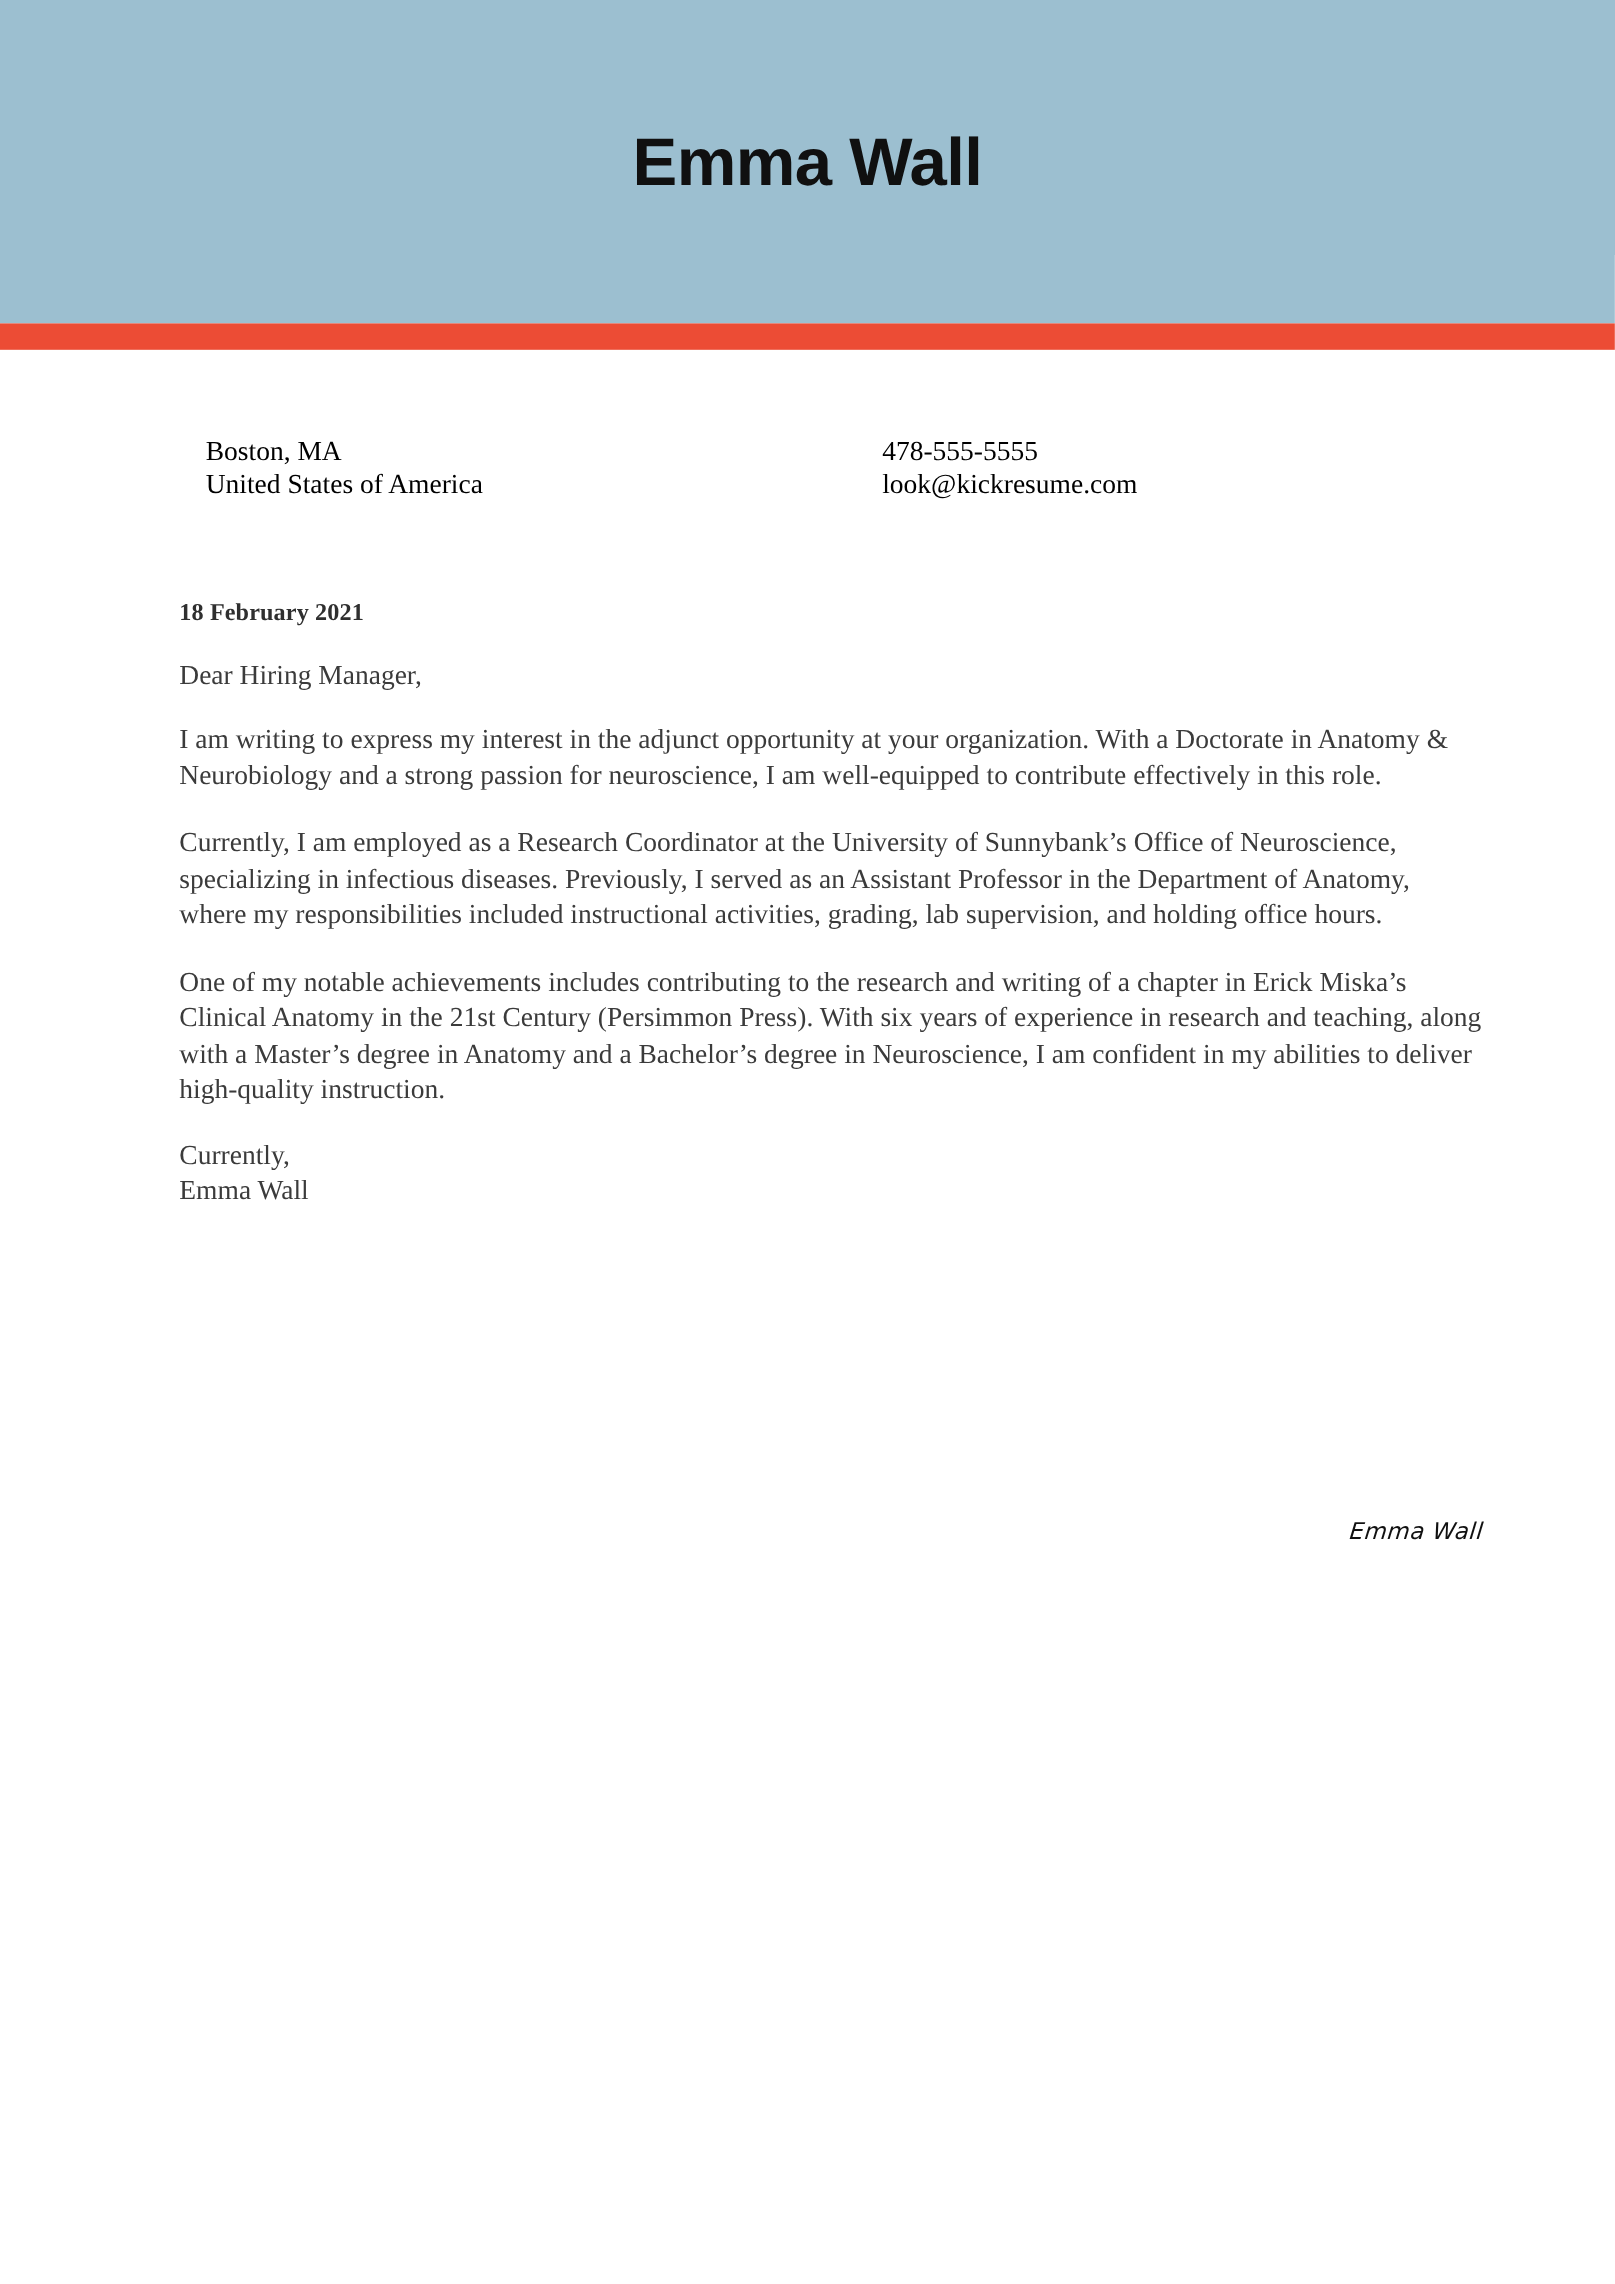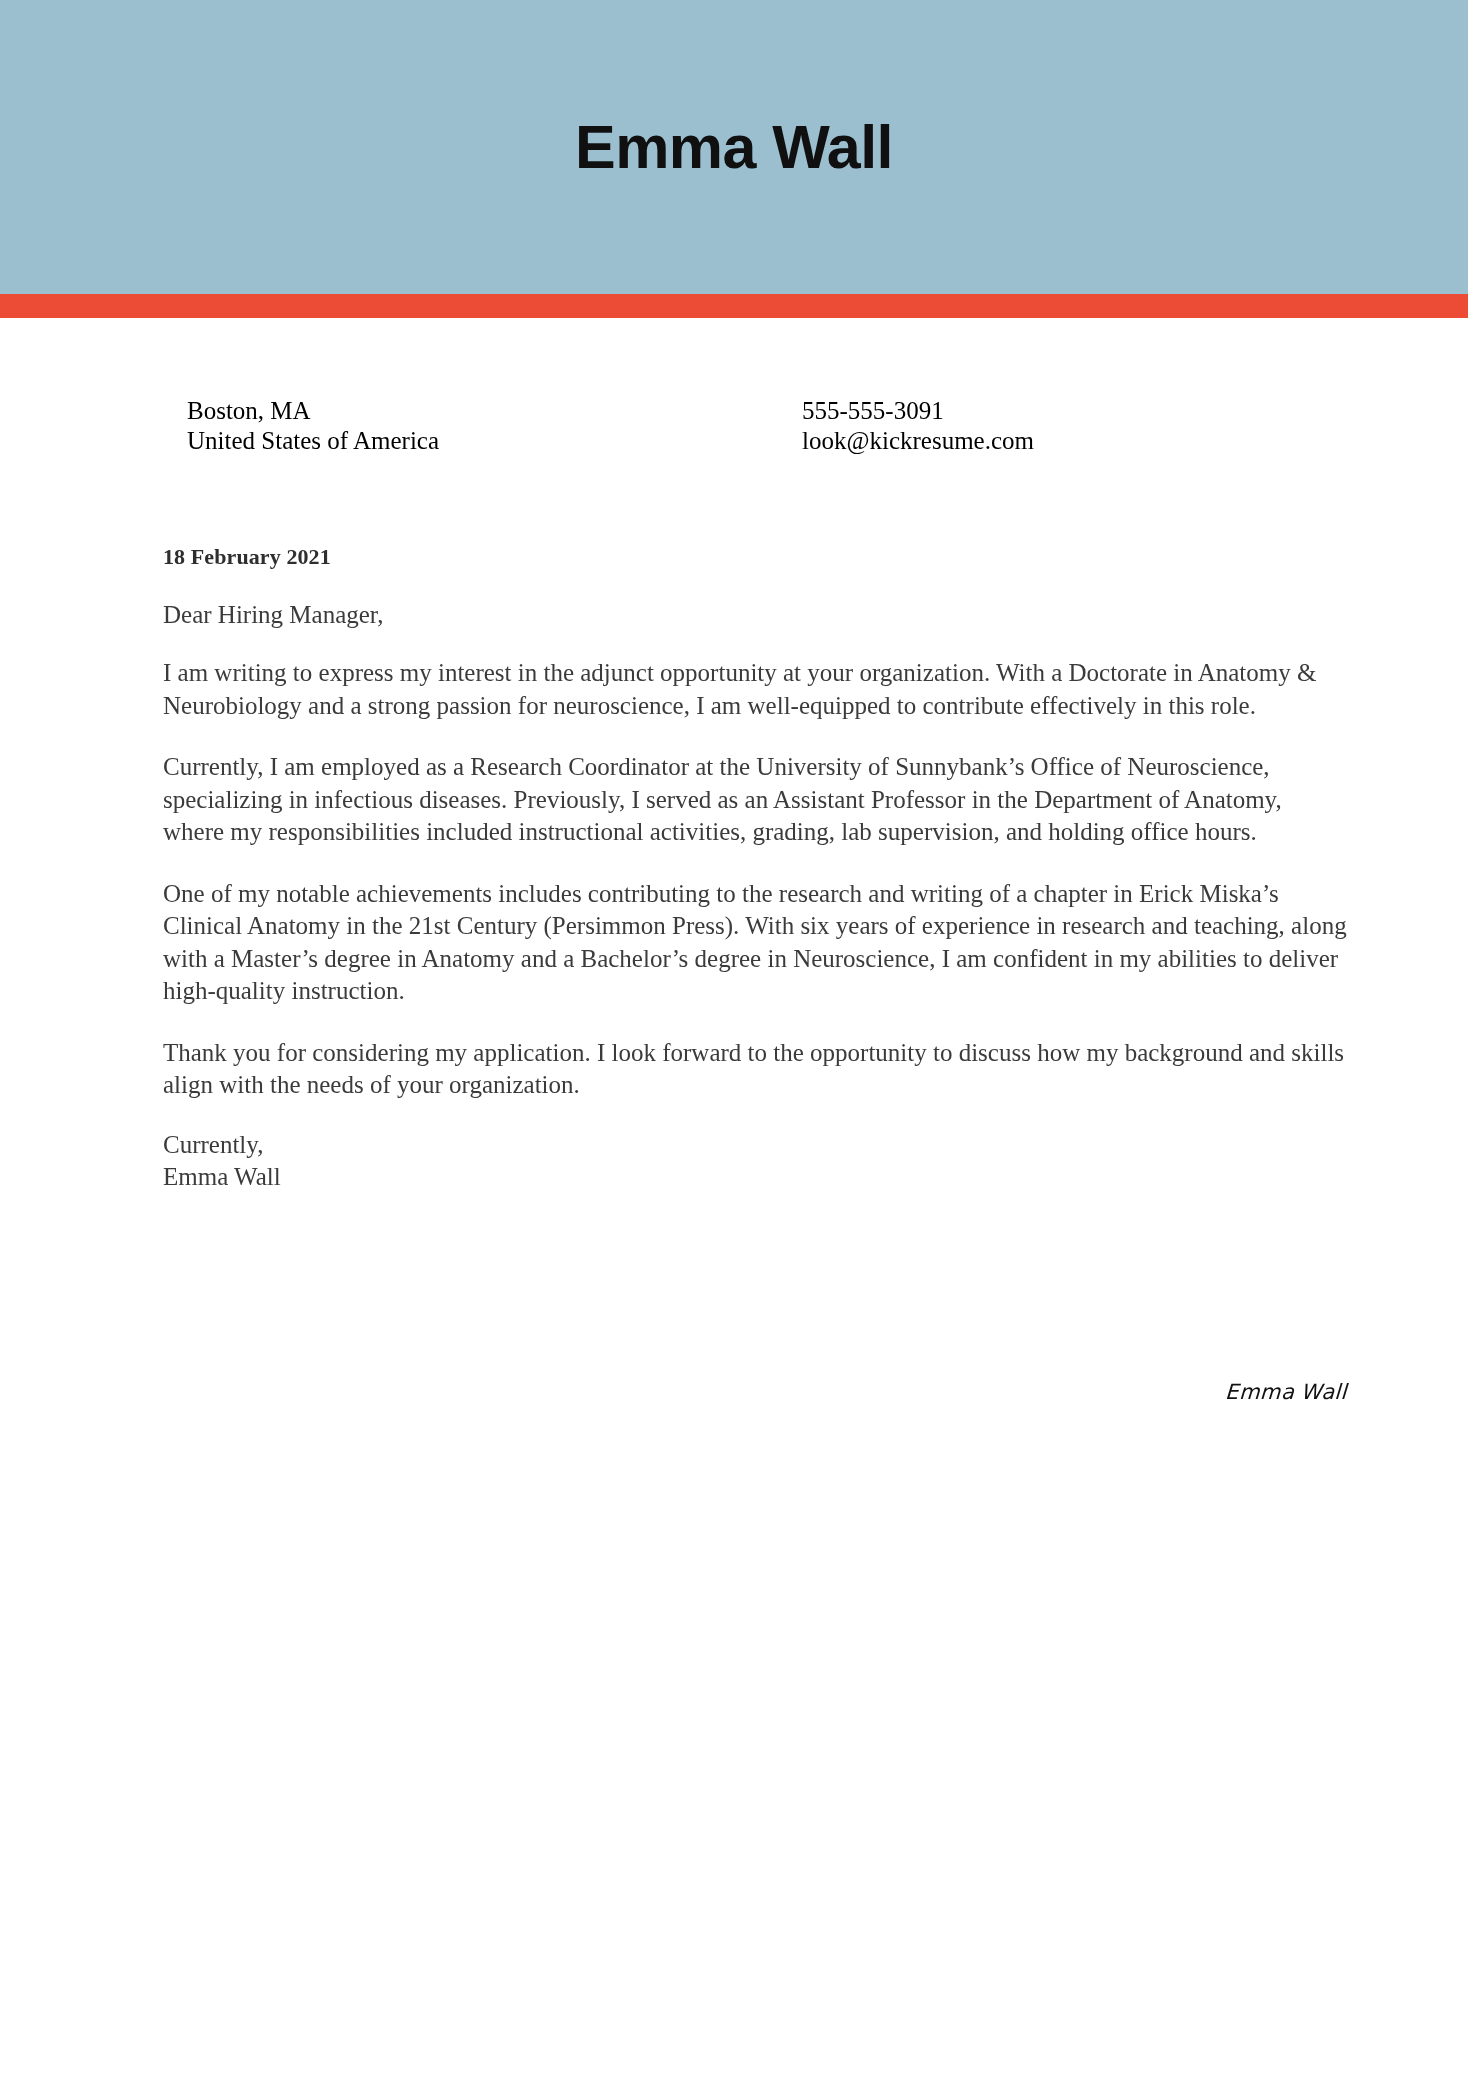--- a/index.html
+++ b/index.html
@@ -158,34 +158,33 @@
   <div class="accent-stripe"></div>
 
   <div class="content">
 
     <div class="contact-block">
       <div class="contact-col left">
         <span class="contact-line">Boston, MA</span>
         <span class="contact-line">United States of America</span>
       </div>
       <div class="contact-col right">
-        <span class="contact-line">555-555-3091</span>
+        <span class="contact-line">478-555-5555</span>
         <span class="contact-line">look@kickresume.com</span>
       </div>
     </div>
 
     <div class="letter-date">18 February 2021</div>
 
     <div class="salutation">Dear Hiring Manager,</div>
 
     <div class="letter-body">
       <p class="letter-paragraph">I am writing to express my interest in the adjunct opportunity at your organization. With a Doctorate in Anatomy &amp; Neurobiology and a strong passion for neuroscience, I am well-equipped to contribute effectively in this role.</p>
       <p class="letter-paragraph">Currently, I am employed as a Research Coordinator at the University of Sunnybank’s Office of Neuroscience, specializing in infectious diseases. Previously, I served as an Assistant Professor in the Department of Anatomy, where my responsibilities included instructional activities, grading, lab supervision, and holding office hours.</p>
       <p class="letter-paragraph">One of my notable achievements includes contributing to the research and writing of a chapter in Erick Miska’s Clinical Anatomy in the 21st Century (Persimmon Press). With six years of experience in research and teaching, along with a Master’s degree in Anatomy and a Bachelor’s degree in Neuroscience, I am confident in my abilities to deliver high-quality instruction.</p>
-      <p class="letter-paragraph">Thank you for considering my application. I look forward to the opportunity to discuss how my background and skills align with the needs of your organization.</p>
     </div>
 
     <div class="closing">
       <span class="closing-line">Currently,</span>
       <span class="closing-line">Emma Wall</span>
     </div>
 
   </div>
 
   <div class="signature-wrap">

